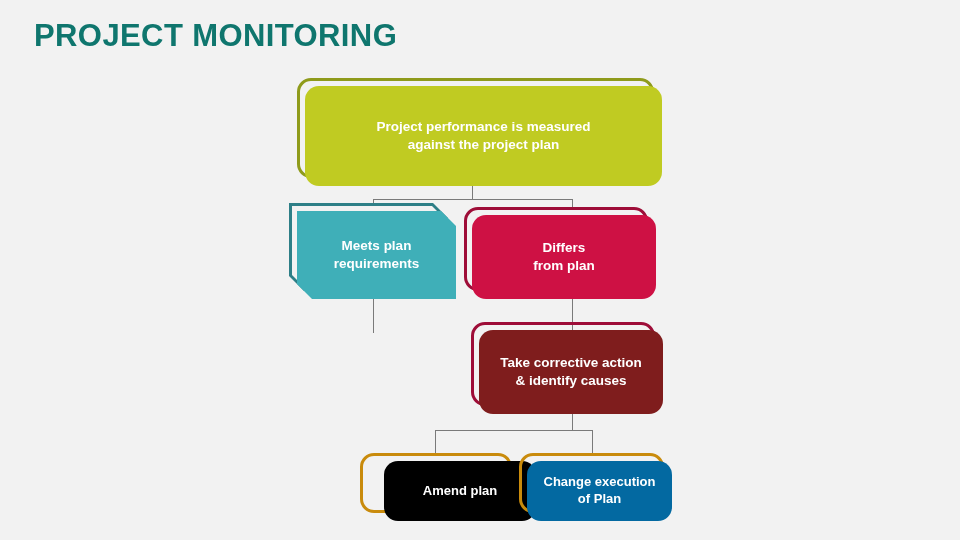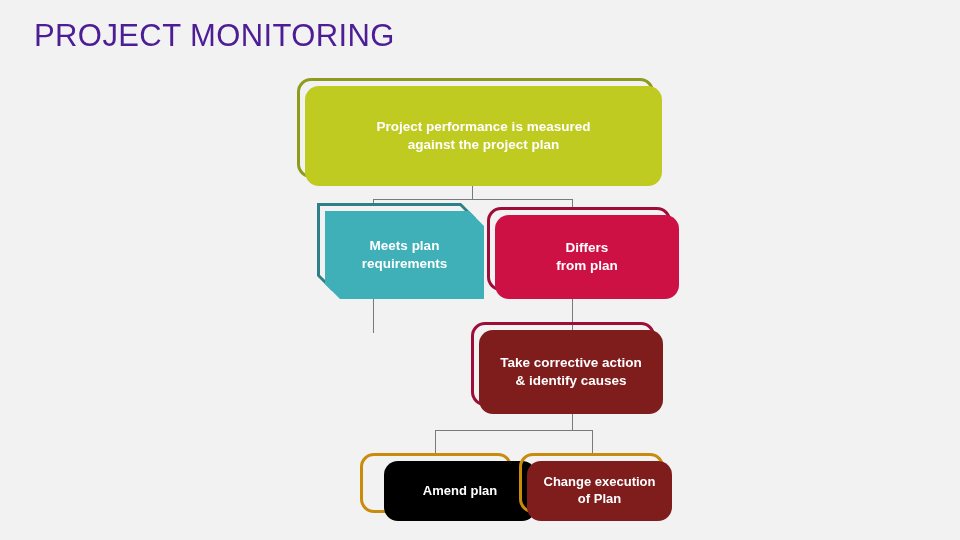--- a/index.html
+++ b/index.html
@@ -19,22 +19,22 @@
     height: 540px;
     background: #f2f2f2;
   }
 
   
   #page-title {
     position: absolute;
     left: 34px;
     top: 18px;
     font-size: 31px;
-    font-weight: normal;
-    color: #4c1d95;
+    font-weight: bold;
+    color: #0f766e;
     letter-spacing: 0.4px;
     white-space: nowrap;
   }
 
   
   .conn {
     position: absolute;
     background: #7a7a7a;
   }
   .conn.v { width: 1px; }
@@ -93,45 +93,45 @@
   }
   .chamfer .fill {
     clip-path: polygon(0 0, calc(100% - 15px) 0, 100% 15px, 100% 100%, 15px 100%, 0 calc(100% - 15px));
   }
 
   
   #node-measure { left: 297px; top: 78px; width: 365px; height: 108px; }
   #node-measure .outline { left: 0; top: 0; width: 357px; height: 100px; border-color: #8f9b1b; }
   #node-measure .fill { left: 8px; top: 8px; width: 357px; height: 100px; background: #c0cb22; font-size: 13.5px; }
 
-  #node-meets { left: 289px; top: 203px; width: 167px; height: 77px; margin-left: 28px; }
+  #node-meets { left: 289px; top: 203px; width: 167px; height: 77px; }
   #node-meets .outline { left: 0; top: 0; width: 159px; height: 88px; }
   #node-meets .outline .shape { background: #2e7f87; }
   #node-meets .fill { left: 8px; top: 8px; width: 159px; height: 88px; background: #3fafb8; font-size: 13.5px; }
 
-  #node-differs { left: 487px; top: 207px; width: 168px; height: 92px; }
+  #node-differs { left: 464px; top: 207px; width: 168px; height: 92px; }
   #node-differs .outline { left: 0; top: 0; width: 184px; height: 84px; border-color: #9e0d38; }
   #node-differs .fill { left: 8px; top: 8px; width: 184px; height: 84px; background: #ce1144; font-size: 13.5px; }
 
   #node-continue { left: 289px; top: 324px; width: 167px; height: 92px; }
   #node-continue .outline { left: 0; top: 0; width: 159px; height: 84px; }
   #node-continue .outline .shape { background: #2e7f87; }
   #node-continue .fill { left: 8px; top: 8px; width: 159px; height: 84px; background: #3fafb8; font-size: 13.5px; }
 
   #node-corrective { left: 471px; top: 322px; width: 192px; height: 92px; }
   #node-corrective .outline { left: 0; top: 0; width: 184px; height: 84px; border-color: #9e0d38; }
   #node-corrective .fill { left: 8px; top: 8px; width: 184px; height: 84px; background: #7f1d1d; font-size: 13.5px; }
 
   #node-amend { left: 360px; top: 453px; width: 160px; height: 68px; }
   #node-amend .outline { left: 0; top: 0; width: 152px; height: 60px; border-color: #c98b0c; }
   #node-amend .fill { left: 8px; top: 8px; width: 152px; height: 60px; background: #000000; font-size: 13px; margin-left: 16px; }
 
   #node-change { left: 519px; top: 453px; width: 153px; height: 68px; }
   #node-change .outline { left: 0; top: 0; width: 145px; height: 60px; border-color: #c98b0c; }
-  #node-change .fill { left: 8px; top: 8px; width: 145px; height: 60px; background: #7f1d1d; font-size: 13px; }
+  #node-change .fill { left: 8px; top: 8px; width: 145px; height: 60px; background: #0369a1; font-size: 13px; }
 
   
   #conn-green-down  { left: 472px; top: 186px; height: 14px; }
   #conn-level1-bar  { left: 373px; top: 199px; width: 200px; }
   #conn-to-meets    { left: 373px; top: 199px; height: 11px; }
   #conn-to-differs  { left: 572px; top: 199px; height: 11px; }
   #conn-meets-down  { left: 373px; top: 291px; height: 42px; }
   #conn-differs-down{ left: 572px; top: 291px; height: 40px; }
   #conn-corr-down   { left: 572px; top: 406px; height: 25px; }
   #conn-level3-bar  { left: 435px; top: 430px; width: 158px; }

